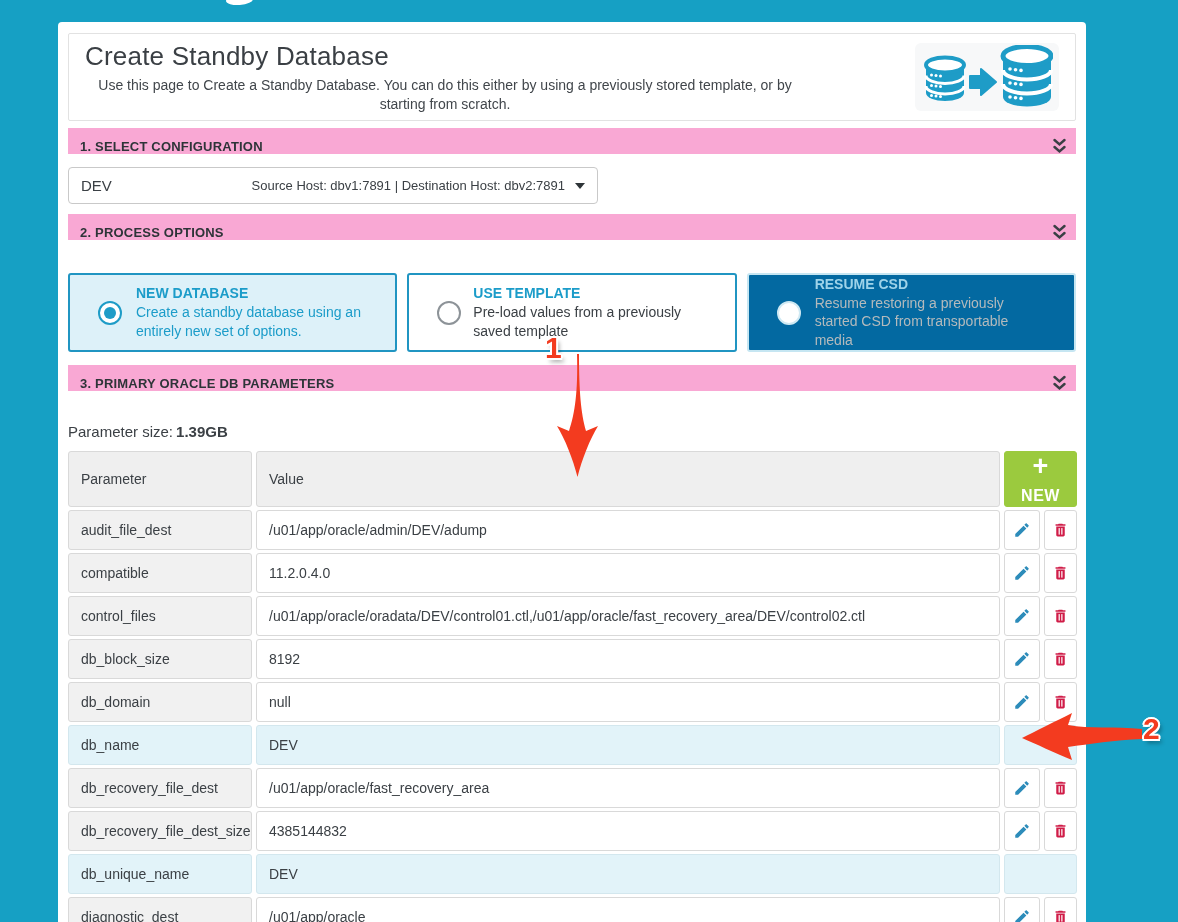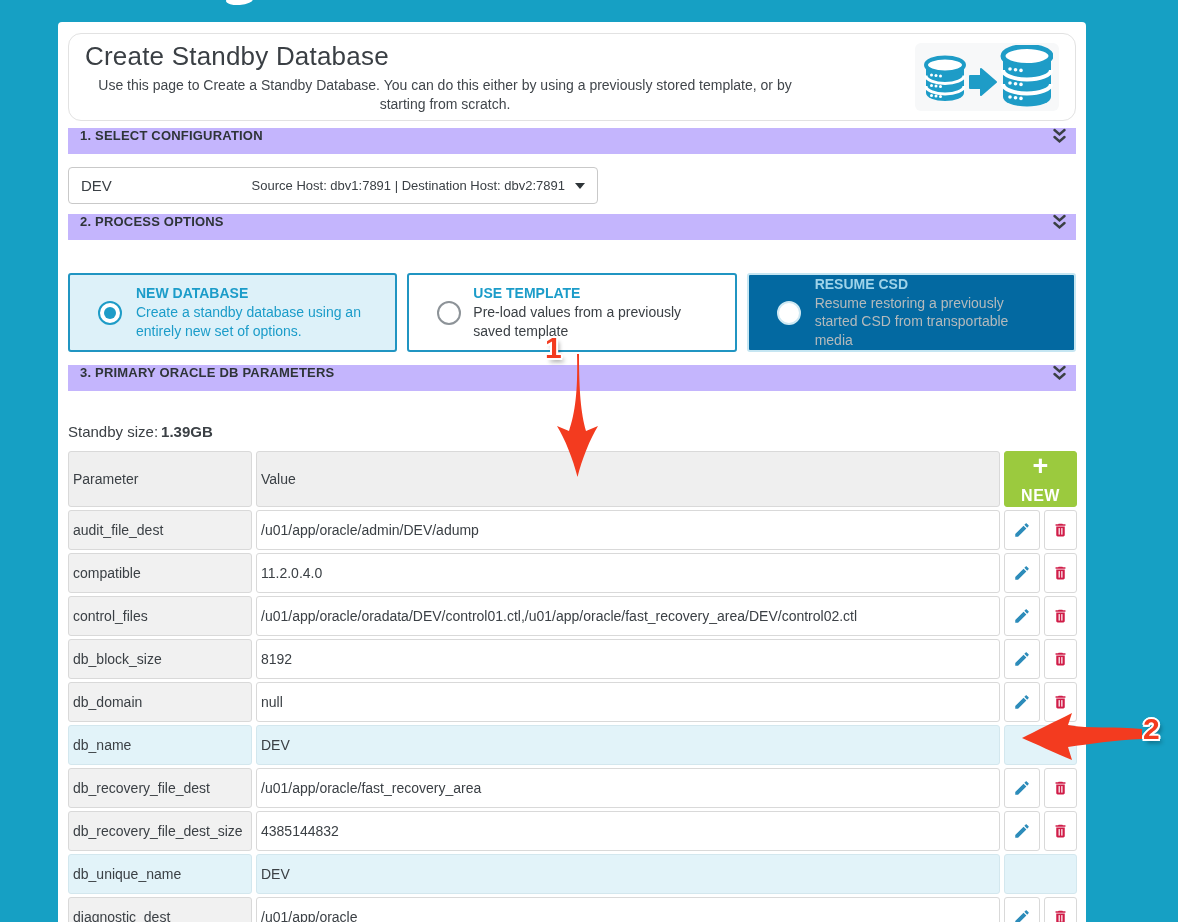--- a/index.html
+++ b/index.html
@@ -10,30 +10,30 @@
     color:#3b4045;
   }
   .logo-fragment{position:absolute;left:226px;top:-5px;width:27px;height:10px;background:#fff;border-radius:50%;transform:rotate(-4deg);}
   .card{
     position:absolute;left:58px;top:22px;width:1028px;height:920px;
     background:#fff;border-radius:4px 4px 0 0;box-sizing:border-box;
     padding:11px 10px 0;
   }
   
   .hdr-box{
-    height:88px;box-sizing:border-box;border:1px solid #e2e2e2;border-radius:13px;
+    height:88px;box-sizing:border-box;border:1px solid #e2e2e2;border-radius:2px;
     padding:10px 16px;display:flex;justify-content:space-between;align-items:center;gap:24px;
   }
   .hdr-title{font-size:26px;font-weight:500;color:#3a3f44;margin:0 0 4px;letter-spacing:.2px;}
   .hdr-sub{font-size:14px;color:#41464b;line-height:1.35;max-width:720px;text-align:center;}
   .hdr-icons{background:#f7f8f9;border-radius:6px;padding:2px 6px;display:flex;align-items:center;}
   
   .sec-bar{
-    margin-top:7px;height:26px;box-sizing:border-box;background:#c4b5fd;
-    display:flex;justify-content:space-between;align-items:flex-start;
+    margin-top:7px;height:26px;box-sizing:border-box;background:#f9a8d4;
+    display:flex;justify-content:space-between;align-items:flex-end;
     padding:0 10px 0 12px;cursor:pointer;gap:15px;
   }
   .sec-bar.m10{margin-top:10px;}
   .sec-bar.m13{margin-top:13px;}
   .sec-label{font-size:13px;font-weight:bold;color:#2e3438;letter-spacing:.2px;}
   .chev{display:flex;align-items:center;}
   
   .dropdown{
     margin-top:13px;width:530px;height:37px;box-sizing:border-box;
     border:1px solid #c9c9c9;border-radius:4px;background:#fff;
@@ -69,21 +69,21 @@
   .db-size b{margin-left:3px;}
   
   .ptable{
     margin-top:10px;display:grid;
     grid-template-columns:184px 744px 36px 33px;
     grid-template-rows:56px;grid-auto-rows:40px;
     gap:3px 4px;
   }
   .cell{
     box-sizing:border-box;border:1px solid #d9d9d9;border-radius:3px;background:#fff;
-    display:flex;align-items:center;padding:0 4px;font-size:14px;color:#3b4045;
+    display:flex;align-items:center;padding:0 12px;font-size:14px;color:#3b4045;
     overflow:hidden;white-space:nowrap;
   }
   .cell-param{background:#f1f1f1;}
   .cell-head{background:#efefef;}
   .cell-icon{justify-content:center;padding:0;cursor:pointer;}
   .hl{background:#e2f3f9;border-color:#d3e7ee;}
   .btn-new{
     grid-column:3/5;background:#9bca3e;border:1px solid #9bca3e;border-radius:3px;
     display:flex;flex-direction:column;align-items:center;justify-content:center;
     color:#fff;cursor:pointer;
@@ -209,21 +209,21 @@
     <span class="sec-label">3. PRIMARY ORACLE DB PARAMETERS</span>
     <span class="chev">
       <svg width="13" height="16" viewBox="0 0 13 16">
           <path d="M1.5,2 L6.5,6.5 L11.5,2" fill="none" stroke="#3a3f44" stroke-width="2.4" stroke-linecap="round"></path>
           <path d="M1.5,9 L6.5,13.5 L11.5,9" fill="none" stroke="#3a3f44" stroke-width="2.4" stroke-linecap="round"></path>
         </svg>
     </span>
   </div>
 
   <div class="db-size">
-    <span>Standby size:</span><b>1.39GB</b>
+    <span>Parameter size:</span><b>1.39GB</b>
   </div>
 
   <div class="ptable">
     <div class="cell cell-head">Parameter</div>
     <div class="cell cell-head">Value</div>
     <div class="btn-new">
       <span class="plus">+</span>
       <span class="lbl">NEW</span>
     </div>
   <div class="cell cell-param">audit_file_dest</div>

